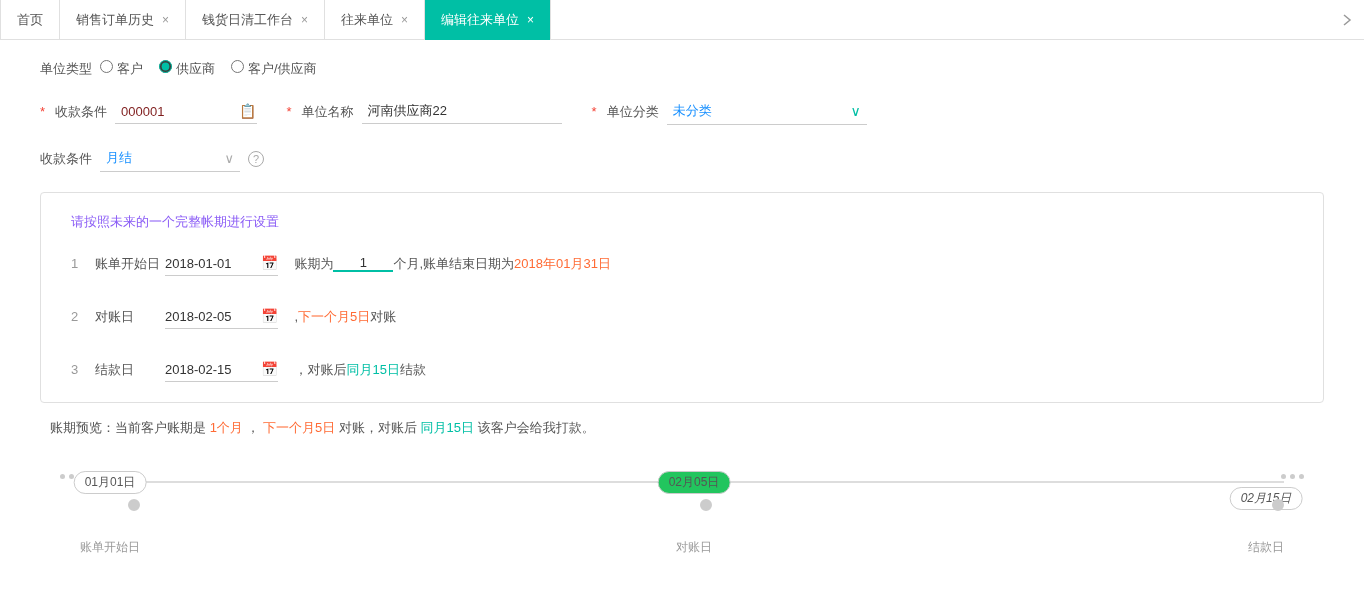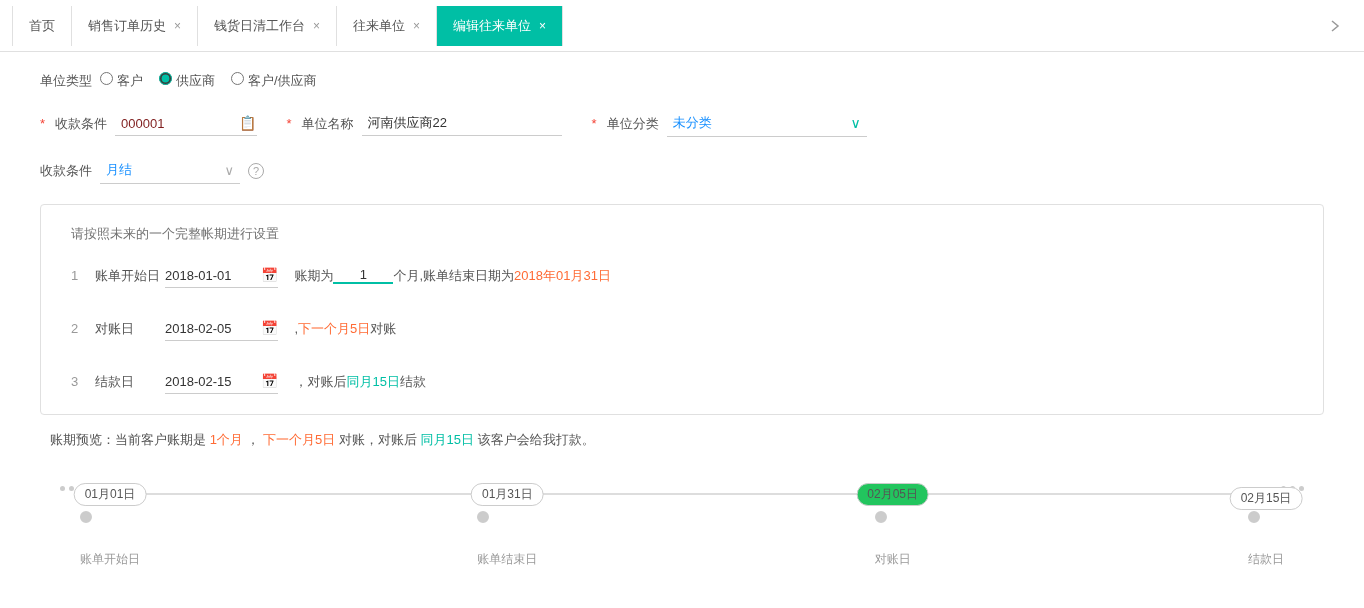--- a/index.html
+++ b/index.html
@@ -4,22 +4,22 @@
   <style>
     * { box-sizing: border-box; margin: 0; padding: 0; }
     body { font-family: 'Microsoft YaHei', Arial, sans-serif; font-size: 13px; background: #f5f5f5; color: #333; }
 
     
     .tabs-bar {
       display: flex;
       align-items: center;
       background: #fff;
       border-bottom: 1px solid #e0e0e0;
-      height: 52px;
-      padding: 0 12px;
+      height: 40px;
+      padding: 0 0;
     }
     .tab-item {
       display: flex;
       align-items: center;
       padding: 0 16px;
       height: 40px;
       cursor: pointer;
       font-size: 13px;
       color: #555;
       border-right: 1px solid #e0e0e0;
@@ -181,21 +181,21 @@
 
     
     .period-box {
       border: 1px solid #e0e0e0;
       border-radius: 4px;
       padding: 20px 30px;
       margin-bottom: 16px;
     }
     .period-title {
       font-size: 13px;
-      color: #737373;
+      color: #8b5cf6;
       margin-bottom: 20px;
     }
     .period-row {
       display: flex;
       align-items: center;
       margin-bottom: 28px;
       gap: 0;
     }
     .period-row:last-child {
       margin-bottom: 0;
@@ -278,21 +278,21 @@
       background: #ddd;
     }
     .timeline-nodes {
       display: flex;
       justify-content: space-between;
       position: relative;
     }
     .timeline-node {
       display: flex;
       flex-direction: column;
-      align-items: flex-start;
+      align-items: flex-end;
       position: relative;
     }
     .node-circle {
       width: 12px;
       height: 12px;
       border-radius: 50%;
       background: #ccc;
       border: 2px solid #ccc;
       z-index: 1;
       margin-bottom: 8px;
@@ -469,38 +469,31 @@
     <div class="timeline-nodes">
 
       <div class="timeline-node" style="padding-top:28px;">
         <div style="position:absolute; top:0; left:50%; transform:translateX(-50%);">
           <div style="background:#fff; border:1px solid #ccc; border-radius:12px; padding:2px 10px; font-size:12px; color:#555; white-space:nowrap;">01月01日</div>
         </div>
         <div class="node-circle"></div>
         <div class="node-date-label">账单开始日</div>
       </div>
 
-      <div class="timeline-node" style="padding-top:28px;">
-        <div style="position:absolute; top:0; left:50%; transform:translateX(-50%);">
-          <div style="background:#fff; border:1px solid #ccc; border-radius:12px; padding:2px 10px; font-size:12px; color:#555; white-space:nowrap;">01月31日</div>
-        </div>
-        <div class="node-circle"></div>
-        <div class="node-date-label">账单结束日</div>
-      </div>
 
       <div class="timeline-node" style="padding-top:28px;">
         <div style="position:absolute; top:0; left:50%; transform:translateX(-50%);">
           <div style="background:#22c55e; border:1px solid #ccc; border-radius:12px; padding:2px 10px; font-size:12px; color:#555; white-space:nowrap;">02月05日</div>
         </div>
         <div class="node-circle"></div>
         <div class="node-date-label">对账日</div>
       </div>
 
       <div class="timeline-node" style="padding-top:28px;">
-        <div style="position:absolute; top:4px; left:50%; transform:translateX(-50%);">
+        <div style="position:absolute; top:16px; left:50%; transform:translateX(-50%);font-style:italic;">
           <div style="background:#fff; border:1px solid #ccc; border-radius:12px; padding:2px 10px; font-size:12px; color:#555; white-space:nowrap;">02月15日</div>
         </div>
         <div class="node-circle"></div>
         <div class="node-date-label">结款日</div>
       </div>
     </div>
   </div>
 
 </div>
 

